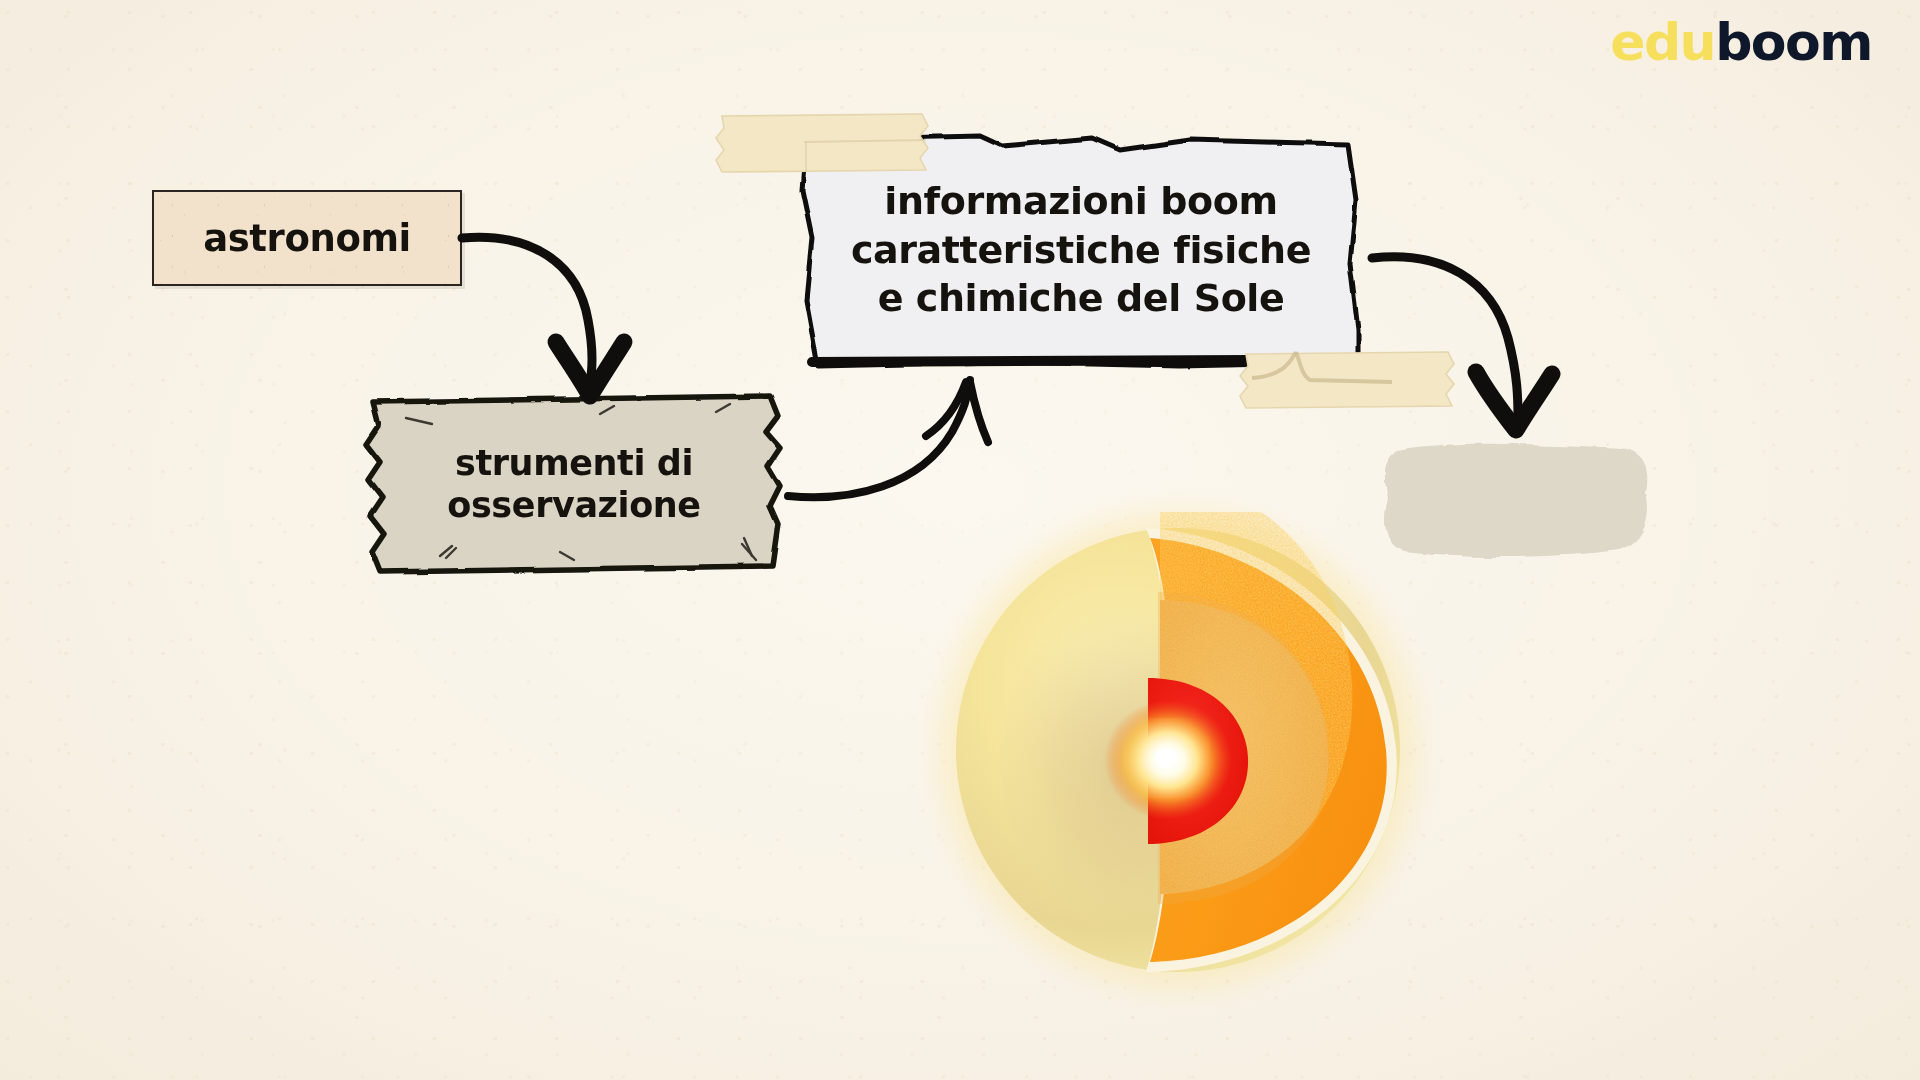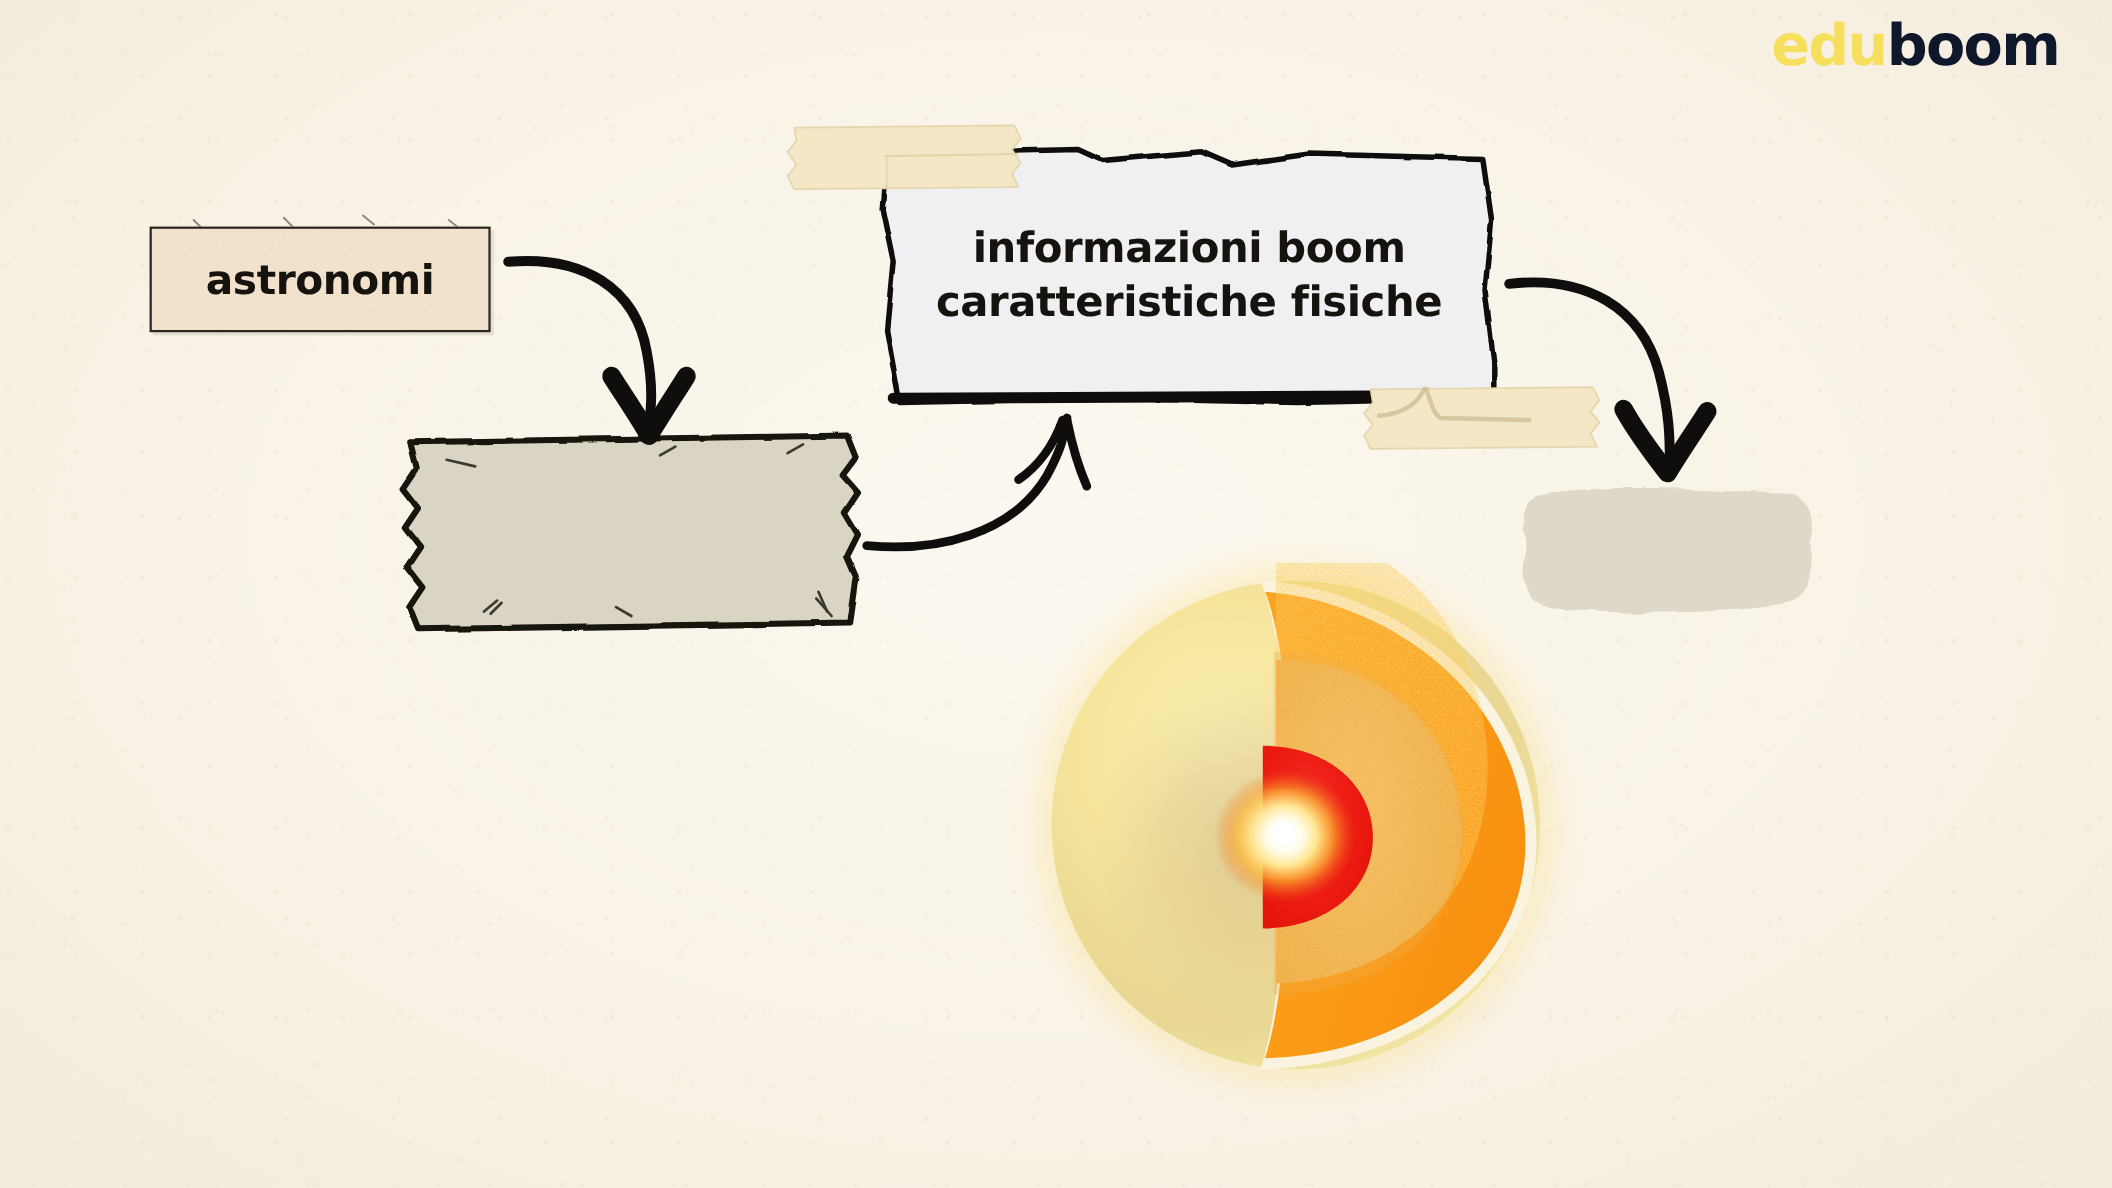--- a/index.html
+++ b/index.html
@@ -54,23 +54,22 @@
     text-align:center;
     color:#16130f;
     font-weight:700;
     font-family:"DejaVu Sans", sans-serif;
     letter-spacing:-.4px;
     z-index:6;
   }
 
   
   #astronomi-box {
-    left:136px; top:190px; width:310px; height:96px;
+    left:152px; top:190px; width:310px; height:96px;
     font-size:37px;
-    margin-top:16px;
   }
   #astronomi-paper {
     position:absolute; inset:0;
     background:#f2e2cc;
     border:2px solid #2a2520;
     box-shadow:3px 3px 0 rgba(60,50,35,.10);
   }
   #astronomi-paper::after{
     content:""; position:absolute; inset:0;
     background:
@@ -378,25 +377,32 @@
       </g>
 
     </g>
   </svg>
 
   <div class="boxlabel" id="astronomi-box">
     <div id="astronomi-paper"></div>
     <span id="astronomi-text">astronomi</span>
   </div>
 
+  <div class="boxlabel" id="strumenti-box">
+    <span id="strumenti-text">
+      <span>strumenti di</span><br>
+      <span>osservazione</span>
+    </span>
+  </div>
 
   <div class="boxlabel" id="informazioni-box">
     <span id="informazioni-text">
       <span>informazioni boom</span><br>
       <span>caratteristiche fisiche</span><br>
+      <span>e chimiche del Sole</span>
     </span>
   </div>
 
 
   <div id="logo">
     <span class="edu">edu</span><span class="boom">boom</span>
   </div>
 
 </div>
 

